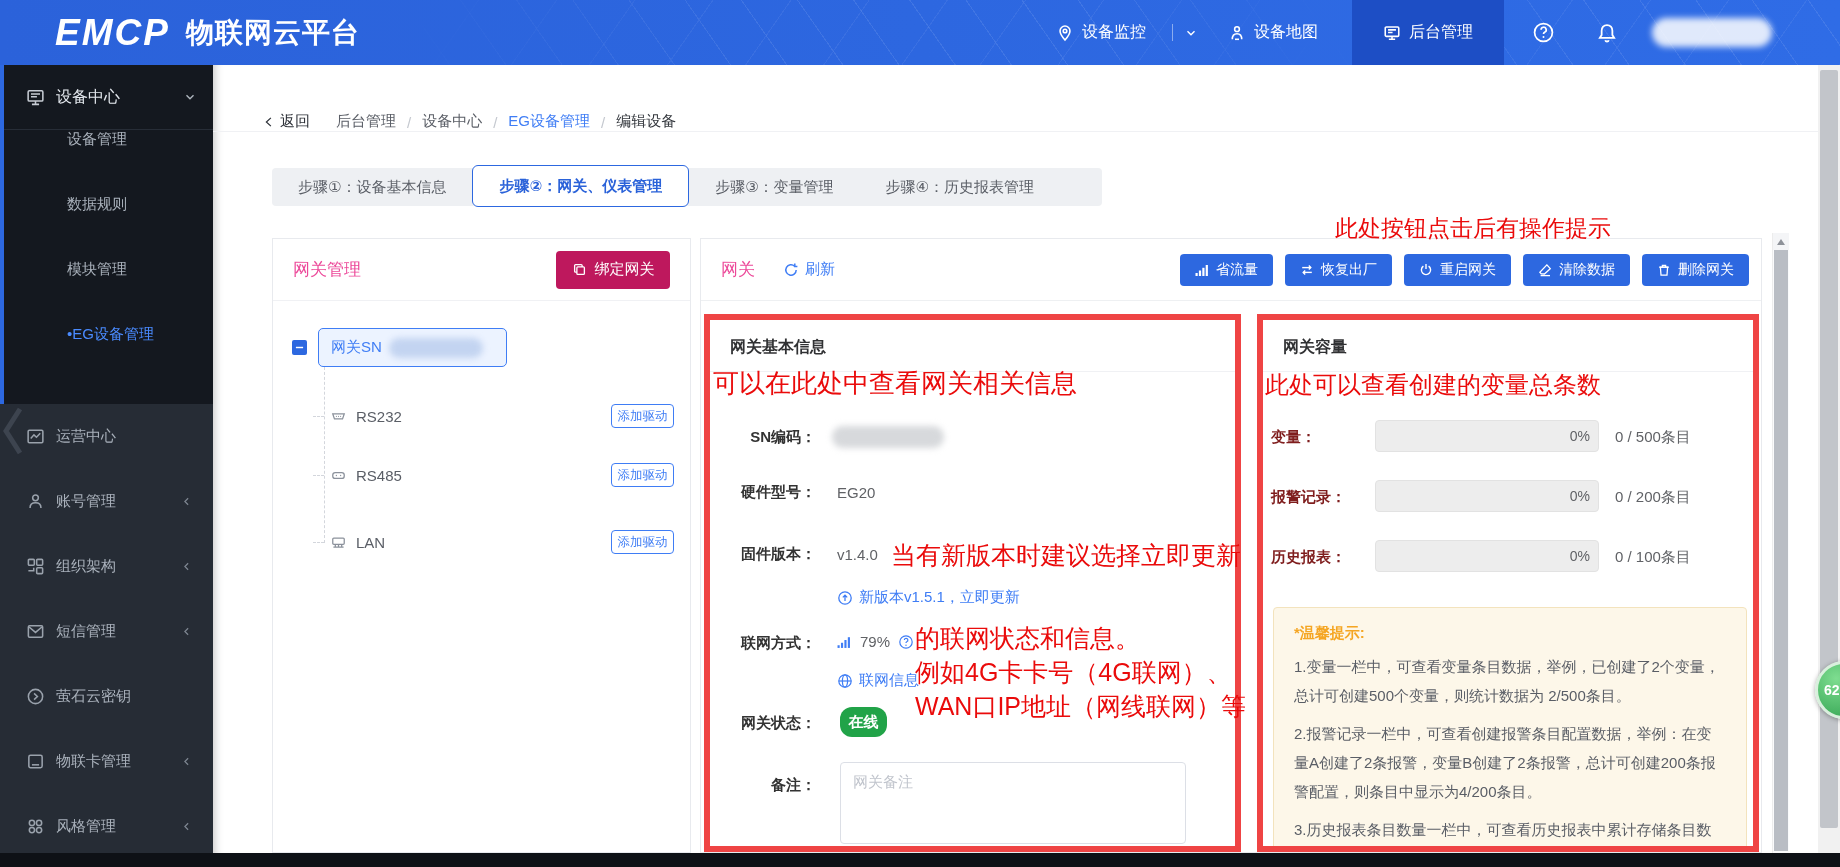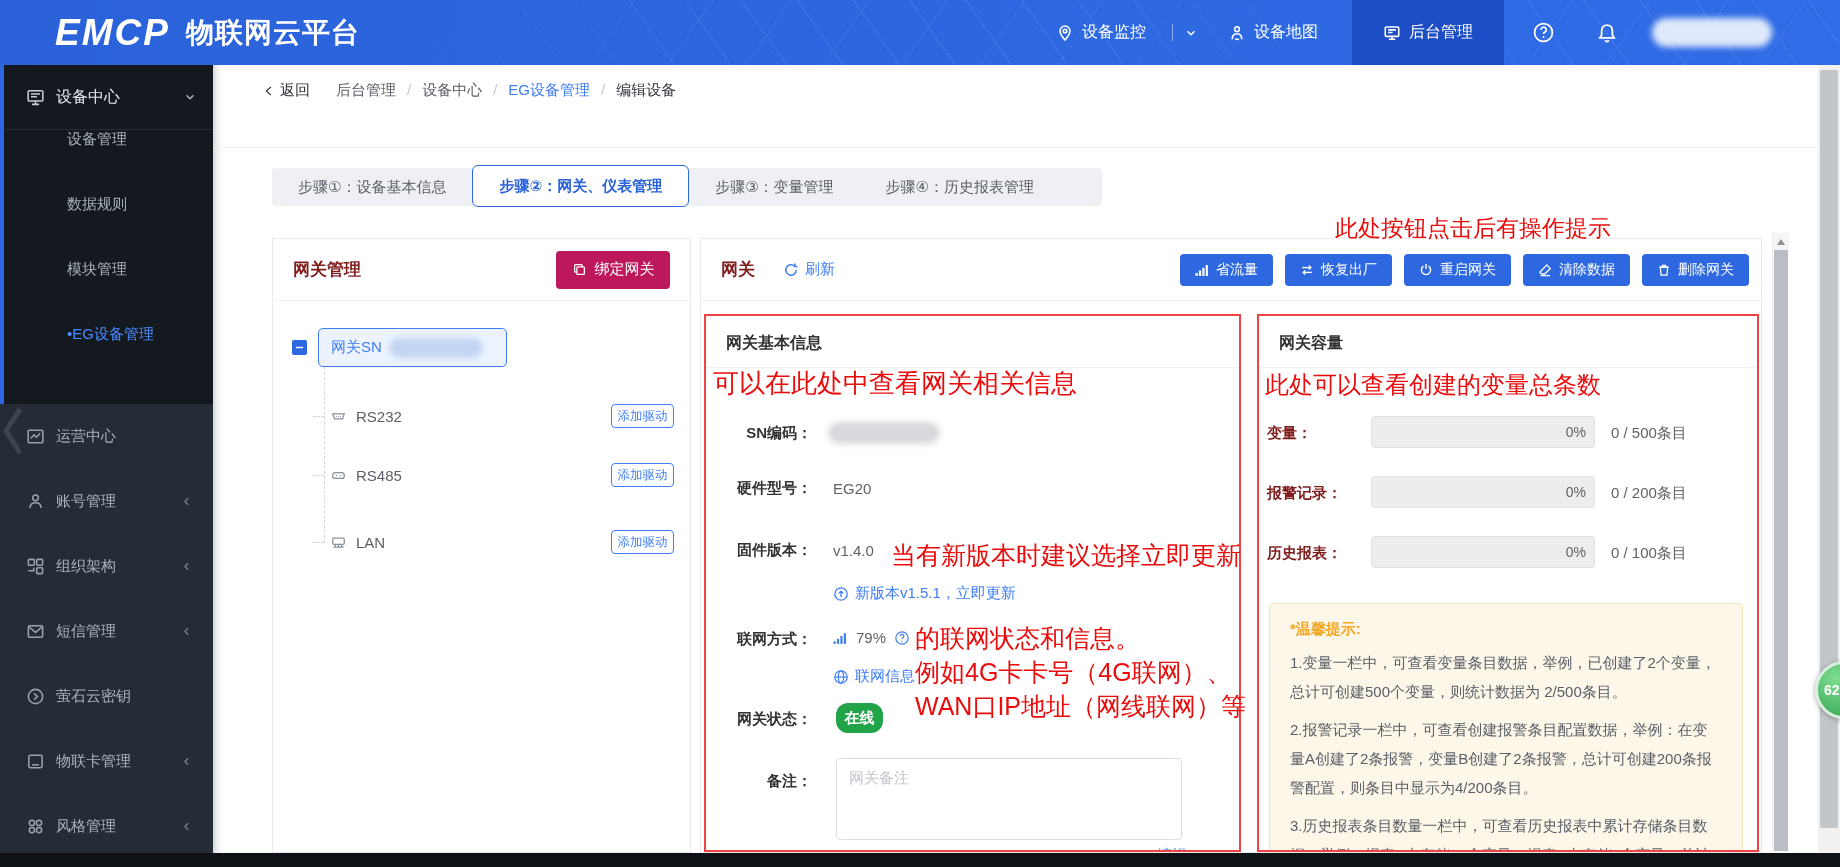--- a/index.html
+++ b/index.html
@@ -28,51 +28,51 @@
   .sec-head{height:64px;display:flex;align-items:center;gap:11px;padding:0 16px 0 22px;color:#e4e8ee;font-size:16px;cursor:pointer}
   .sec-head .spacer{margin-left:auto}
   .sec-div{height:1px;background:#272d37}
   .sec-child{height:65px;display:flex;padding-left:63px;color:#a9b1bb;font-size:15px;cursor:pointer}
   .sec-child.on{color:#4a8bff}
   .side-item{height:65px;display:flex;align-items:center;gap:11px;padding:0 20px 0 26px;color:#a9b1bb;font-size:15px;cursor:pointer}
   .side-item .arrow{margin-left:auto;color:#7e8691}
   .collapse-handle{position:absolute;left:0px;top:336px;color:#3d444f}
   
   #main{position:absolute;left:213px;top:65px;width:1627px;height:788px;background:#fff;box-shadow:inset 9px 0 9px -7px rgba(0,0,0,.22)}
-  .crumbbar{position:absolute;left:0;top:16px;width:100%;height:67px;border-bottom:1px solid #f0f1f4;display:flex;align-items:flex-start;padding-left:50px;font-size:15px}
+  .crumbbar{position:absolute;left:0;top:0;width:100%;height:67px;border-bottom:1px solid #f0f1f4;display:flex;align-items:flex-end;padding-left:50px;font-size:15px}
   .crumb-back{display:flex;align-items:center;gap:5px;color:#2b2f36;cursor:pointer}
   .crumb-item{color:#5a5e66;cursor:pointer}
   .crumb-item.link{color:#3f7df5}
   .crumb-item.cur{color:#33373d;cursor:default}
   .crumb-sep{color:#c4c8cf;margin:0 11px}
   .crumbbar .gap{width:26px}
   .tabstrip{position:absolute;left:59px;top:103px;width:830px;height:38px;background:#eef0f3;border-radius:4px;display:flex;align-items:center}
   .tab{padding:0 26px;font-size:15px;color:#5a5e66;line-height:38px;white-space:nowrap;cursor:pointer}
   .tab.active{height:42px;margin-top:-2px;display:flex;align-items:center;background:#fff;border:1px solid #2d68e0;border-radius:6px;color:#2a62d9;font-weight:700}
   .panel{position:absolute;background:#fff;border:1px solid #e8eaee}
   .panel-head{height:62px;display:flex;align-items:center;padding:0 20px;border-bottom:1px solid #f0f1f4}
-  .panel-title{font-size:17px;font-weight:700;color:#7f1d1d}
+  .panel-title{font-size:17px;font-weight:400;color:#ec4899}
   
   .bind-btn{margin-left:auto;width:114px;height:38px;background:#be185d;color:#fff;font-size:15px;border:none;border-radius:4px;display:flex;align-items:center;justify-content:center;gap:8px;cursor:pointer}
   .tree-body{position:relative;height:551px}
   .minus-box{position:absolute;left:19px;top:39px;width:15px;height:15px;background:#2d68e0;border-radius:2px;display:flex;align-items:center;justify-content:center;cursor:pointer}
   .root-pill{position:absolute;left:45px;top:27px;width:189px;height:39px;border:1px solid #3f7df5;background:#ecf3ff;border-radius:5px;display:flex;align-items:center;gap:7px;padding:0 12px;color:#3f7df5;font-size:15px;cursor:pointer}
   .root-blur{width:94px;height:20px;background:#c3d4f1;border-radius:10px;filter:blur(3px)}
   .tree-vline{position:absolute;left:51px;top:66px;height:176px;border-left:1px dashed #d3d6dc}
   .tree-row{position:absolute;left:40px;right:16px;height:30px;display:flex;align-items:center;cursor:pointer}
   .tree-row .stub{width:11px;border-top:1px dashed #d3d6dc;margin-right:6px}
   .tree-row .t-icon{color:#8b919b}
   .tree-row .t-label{margin-left:9px;font-size:15px;color:#5a5e66}
   .drv-btn{margin-left:auto;width:63px;height:24px;border:1px solid #3f7df5;color:#3f7df5;background:#fff;border-radius:4px;font-size:12.5px;cursor:pointer}
   
   .gw-head{height:62px;display:flex;align-items:center;padding:0 12px 0 20px;border-bottom:1px solid #eef0f2}
   .refresh-link{margin-left:28px;display:flex;align-items:center;gap:6px;color:#3f7df5;font-size:15px;cursor:pointer}
   .gw-actions{margin-left:auto;display:flex;gap:12px}
   .act-btn{height:32px;padding:0 15px;background:#2d68e0;color:#fff;border:none;border-radius:4px;font-size:14px;display:flex;align-items:center;gap:7px;cursor:pointer}
-  .sub-box{position:absolute;border:2px solid #ef4444;background:#fff;overflow:hidden}
+  .sub-box{position:absolute;border:6px solid #ef4444;background:#fff;overflow:hidden}
   .sub-head{padding:17px 20px 13px;font-size:16px;font-weight:700;color:#303133;border-bottom:1px solid #f0f1f4}
   .f-label{position:absolute;left:4px;width:102px;text-align:right;font-weight:700;color:#333;font-size:15px}
   .f-val{position:absolute;left:127px;font-size:15px;color:#606266}
   .blue-link{position:absolute;left:127px;display:flex;align-items:center;gap:6px;color:#3f7df5;font-size:15px;cursor:pointer}
   .sn-blur{position:absolute;left:122px;top:106px;width:112px;height:22px;background:#d7d9dc;border-radius:11px;filter:blur(3px)}
   .status-badge{position:absolute;left:130px;top:387px;width:47px;height:30px;background:#21a348;color:#fff;border-radius:12px;font-size:15px;font-weight:700;display:flex;align-items:center;justify-content:center}
   .remark-area{position:absolute;left:130px;top:442px;width:346px;height:82px;border:1px solid #dcdfe6;border-radius:4px;padding:10px 12px;font-size:15px;color:#333;resize:none;outline:none;font-family:inherit}
   .remark-area::placeholder{color:#c0c4cc}
   .net-row{position:absolute;left:127px;top:313px;display:flex;align-items:center;gap:8px;font-size:15px;color:#606266}
   .c-label{position:absolute;left:8px;font-weight:700;color:#7f1d1d;font-size:15px}

